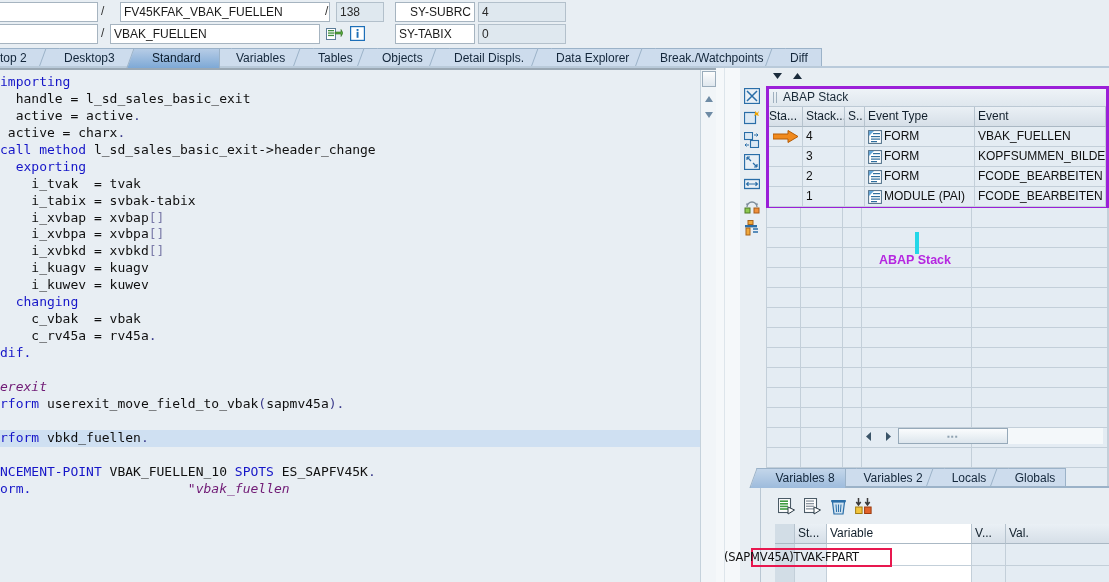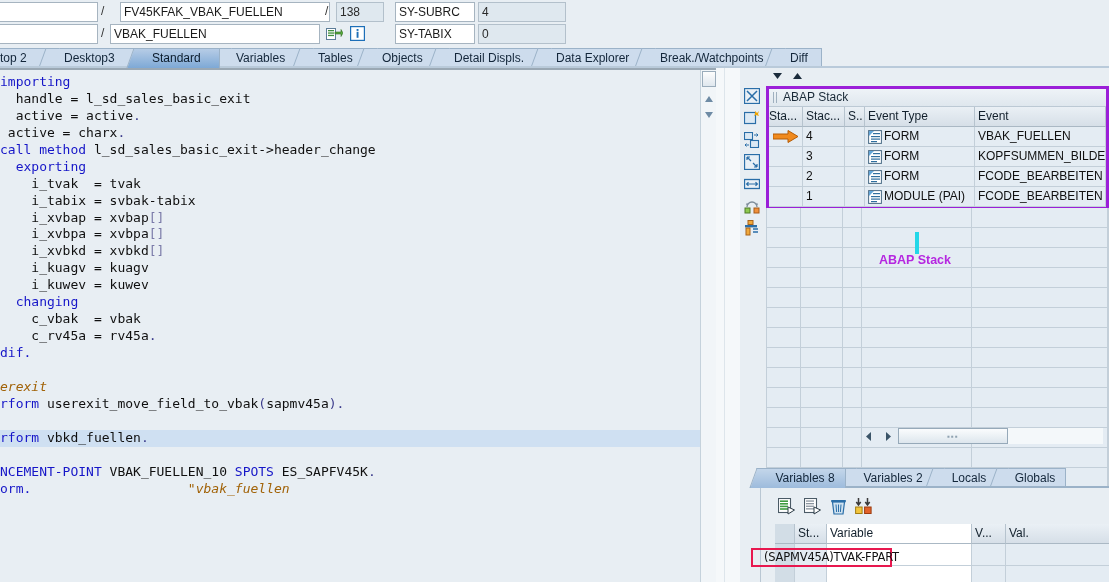--- a/index.html
+++ b/index.html
@@ -38,21 +38,21 @@
   .slash {
     position: absolute; top: 2px; font-size: 12px; color: #333;
     font-family: "Liberation Sans", sans-serif;
   }
 
   .inp-empty1 { left: -40px; width: 138px; }
   .slash1 { left: 101px; }
   .inp-prog  { left: 120px; width: 210px; }
   .slash2 { left: 325px; }
   .inp-line  { left: 336px; width: 48px; }
-  .inp-sy1lbl { left: 395px; width: 80px; background:#fff; }
+  .inp-sy1lbl { left: 395px; width: 80px; background:#fff;text-align:right; }
   .inp-sy1val { left: 478px; width: 88px; }
 
   .inp-empty2 { left: -40px; width: 138px; }
   .inp-form  { left: 110px; width: 210px; }
   .inp-sy2lbl { left: 395px; width: 80px; background:#fff; }
   .inp-sy2val { left: 478px; width: 88px; }
 
   .ic-btn {
     position: absolute; top: 0px; width: 18px; height: 19px;
     display: flex; align-items: center; justify-content: center;
@@ -104,21 +104,21 @@
   .code-lines {
     position: absolute; left: 0; top: 4px; width: 716px;
     font-family: "DejaVu Sans Mono", monospace;
     font-size: 13px;
     line-height: 16.95px;
     white-space: pre;
   }
   .cl { height: 16.95px; padding-left: 0px; color: #101010; }
   .cl.hl { background: #cfe0f2; }
   .kw { color: #1616c8; }
-  .cm { color: #a16207; font-style: italic; }
+  .cm { color: #701a75; font-style: italic; }
   .br { color: #7a7aa8; }
   .pn { color: #3c3c8c; }
 
   
   .code-vsb {
     position: absolute; right: 0px; top: 0px; width: 16px; height: 514px;
     background: #f1f5f8; border-left: 1px solid #c5d2dc;
   }
   .vsb-thumb {
     position: absolute; left: 1px; top: 1px; width: 14px; height: 16px;
@@ -271,21 +271,21 @@
   .vc-st  { width: 32px; }
   .vc-var { width: 145px; background:#fff !important; position: relative; }
   .vc-v   { width: 34px; }
   .vc-val { flex: 1; }
   .var-hilite {
     position: absolute; left: 751px; top: 548px; width: 141px; height: 19px;
     border: 2px solid #e8184f; background: transparent; z-index: 30;
     pointer-events: none;
   }
   .var-hilite-txt {
-    position: absolute; left: 764px; top: 550px; width: 134px; height: 15px;
+    position: absolute; left: 724px; top: 550px; width: 134px; height: 15px;
     font-family: "DejaVu Sans", sans-serif; font-size: 11.5px;
     color: #111; line-height: 15px; z-index: 31; white-space: nowrap;
     letter-spacing: -0.2px;
   }
 
   
   .gutter {
     position: absolute; left: 716px; top: 68px; width: 24px; height: 514px;
     background: #f5f8fa;
   }
@@ -545,21 +545,21 @@
       </div>
 
     <div class="stack-box">
       <div class="stack-title">
         <span class="grip"></span>
         <span>ABAP Stack</span>
       </div>
       <div class="stk-table">
         <div class="stk-hdr" id="stk-hdr">
             <div class="c-sta" style="text-align: left; padding-left: 3px;">Sta...</div>
-            <div class="c-stk">Stac...</div>
+            <div class="c-stk">Stack...</div>
             <div class="c-s">S..</div>
             <div class="c-et">Event Type</div>
             <div class="c-ev">Event</div>
           </div>
         <div id="stk-body">
             <div class="stk-row">
               <div class="c-sta">
                 <svg width="26" height="13" viewBox="0 0 26 13">
                   <path d="M0 4 L15 4 L15 0.5 L25 6.5 L15 12.5 L15 9 L0 9 Z" fill="#f08a1e" stroke="#b55c06" stroke-width="1"></path>
                 </svg>

